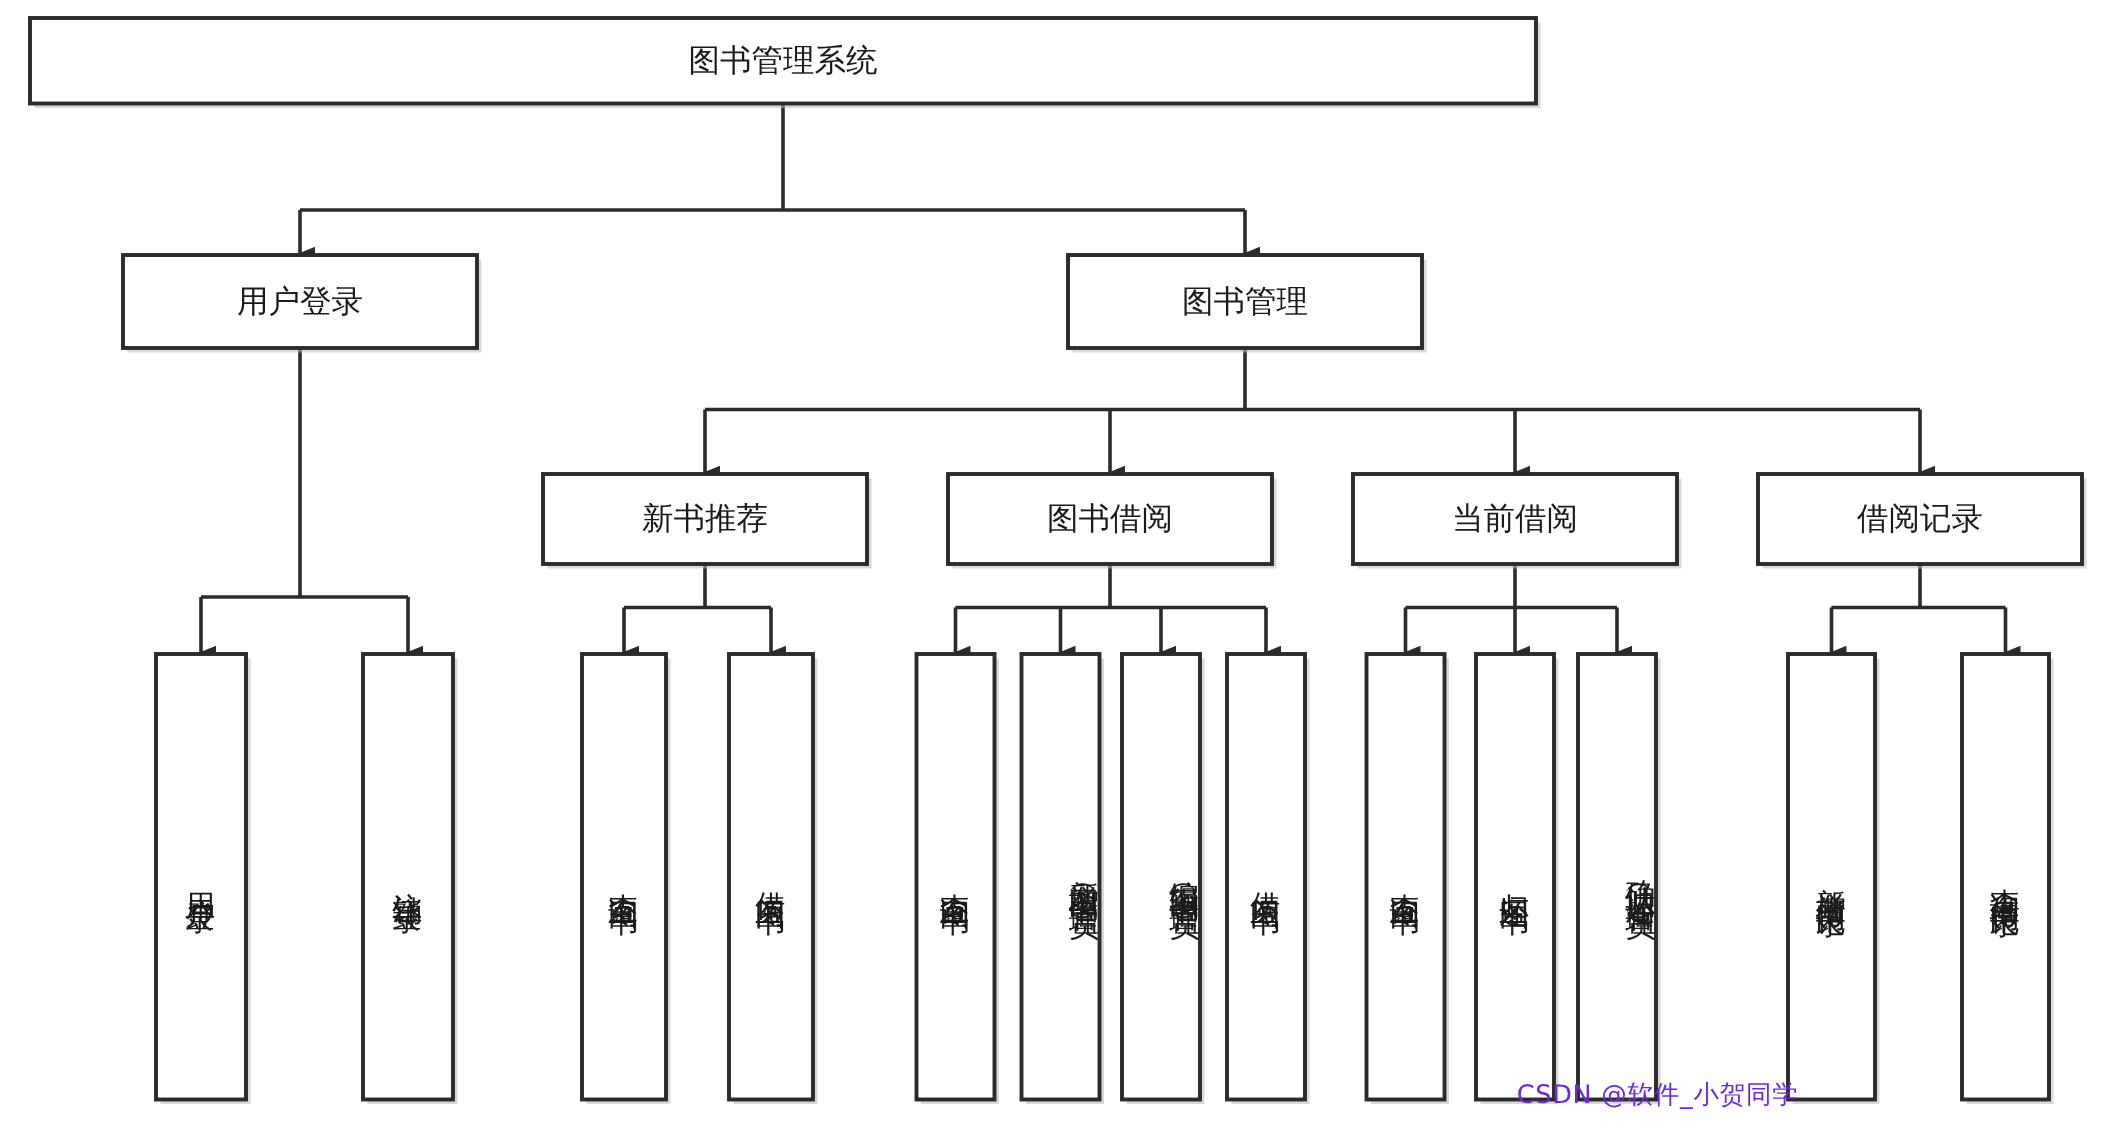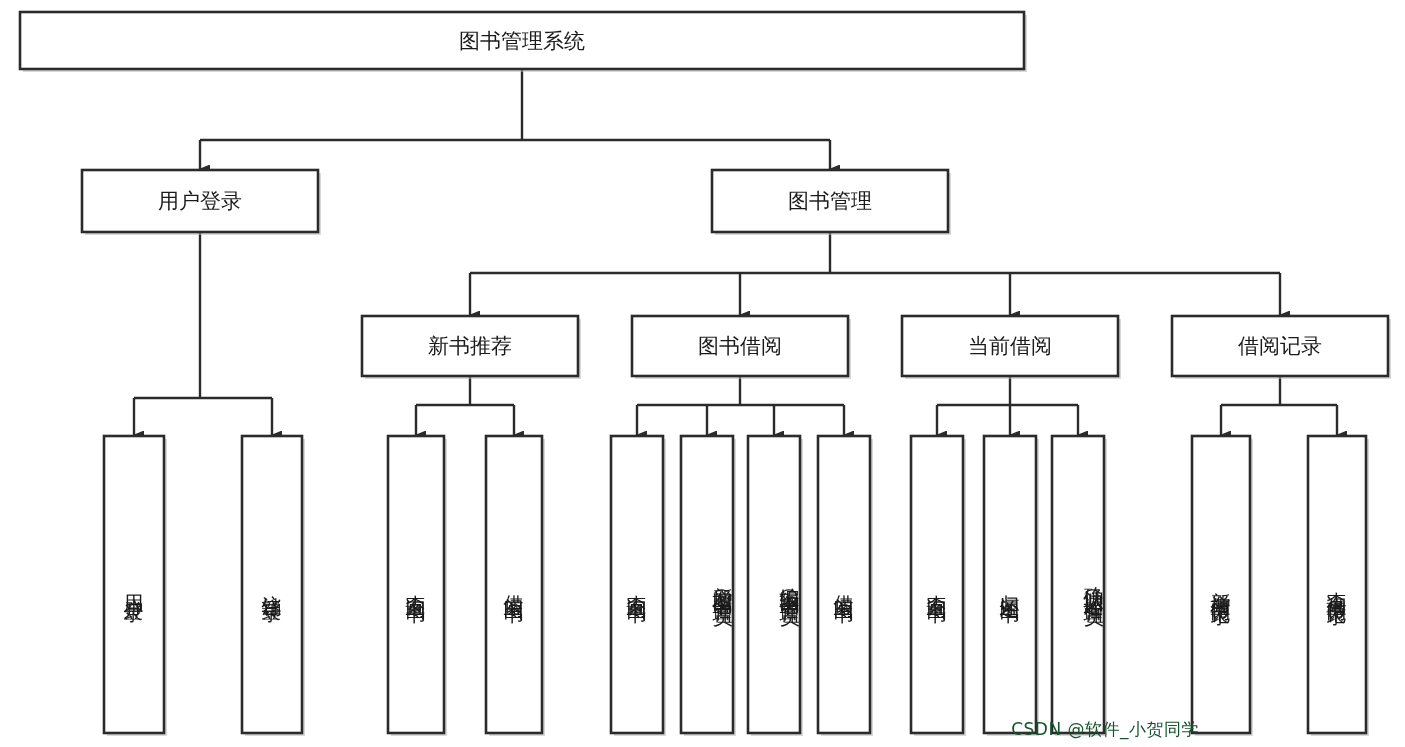--- a/index.html
+++ b/index.html
@@ -60,21 +60,21 @@
     white-space: nowrap;
     text-align: center;
     pointer-events: none;
   }
   .watermark {
     position: absolute;
     right: 8px;
     bottom: 6px;
     font-family: "DejaVu Sans", "Liberation Sans", sans-serif;
     font-size: 17px;
-    color: #14532d;
+    color: #6d28d9;
     white-space: nowrap;
     letter-spacing: 0.5px;
   }
 </style>
 </head>
 <body>
 
 <div id="diagram-root">
 
   <svg class="flow" viewBox="0 0 1405 747" xmlns="http://www.w3.org/2000/svg">

